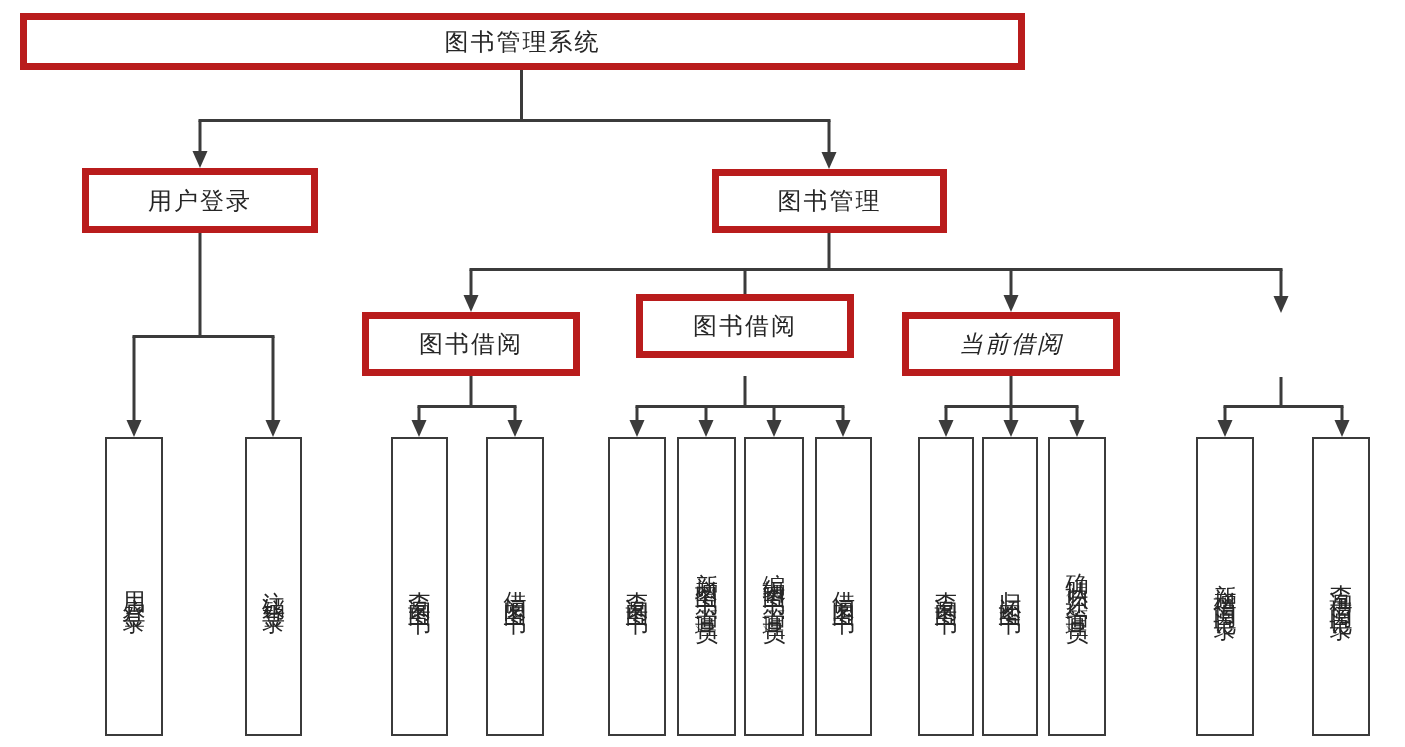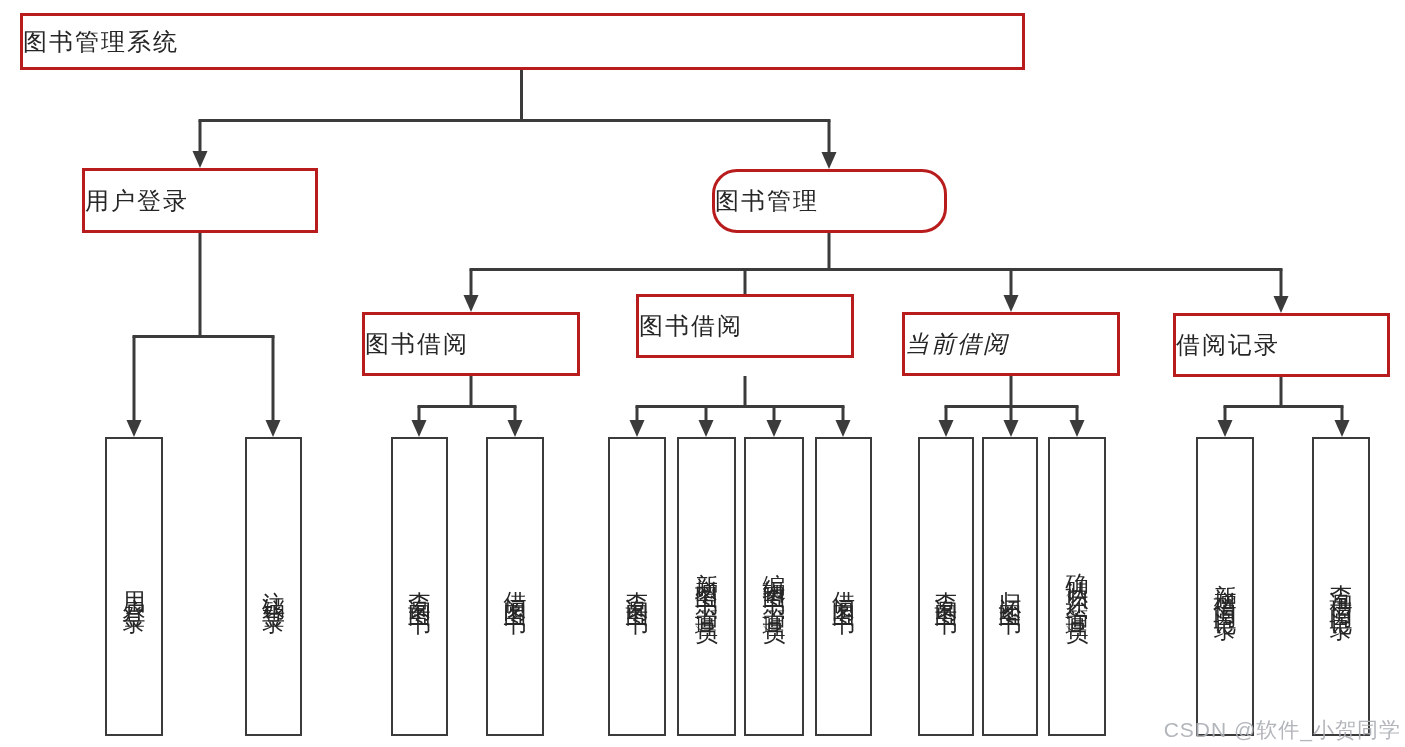--- a/index.html
+++ b/index.html
@@ -8,23 +8,23 @@
     position:relative;
     width:1405px;height:747px;
     background:#ffffff;
     font-family:"Liberation Sans","DejaVu Sans",sans-serif;
     overflow:hidden;
   }
   #connectors{position:absolute;left:0;top:0;width:1405px;height:747px;z-index:1;}
   .box{
     position:absolute;z-index:2;
     box-sizing:border-box;
-    border:3px solid #b91c1c;
+    border:7px solid #b91c1c;
     background:#ffffff;
-    display:flex;align-items:center;
+    display:flex;align-items:center;justify-content:center;
     color:#262626;font-size:24px;letter-spacing:2px;
     white-space:nowrap;
   }
   .vbox{
     position:absolute;z-index:2;
     box-sizing:border-box;
     border:2.5px solid #3b3b3b;
     background:#ffffff;
     top:437px;height:299px;
     display:flex;align-items:center;justify-content:center;
@@ -33,21 +33,21 @@
   .vbox .vtext{
     writing-mode:vertical-lr;
     text-orientation:mixed;
     font-size:23px;
     letter-spacing:7px;
     line-height:1;
     white-space:nowrap;
   }
   #b-root   {left:20px;  top:13px;  width:1005px; height:57px;}
   #b-login  {left:82px;  top:168px; width:236px;  height:65px;}
-  #b-mgmt   {left:712px; top:169px; width:235px;  height:64px;border-radius:25px;}
+  #b-mgmt   {left:712px; top:169px; width:235px;  height:64px;}
   #b-rec    {left:362px; top:312px; width:218px;  height:64px;}
   #b-borrow {left:636px; top:294px; width:218px;  height:64px;}
   #b-current{left:902px; top:312px; width:218px;  height:64px;font-style:italic;}
   #b-records{left:1173px;top:313px; width:217px;  height:64px;}
 
   #v-login-0  {left:105px; width:58px;}
   #v-login-1  {left:245px; width:57px;}
   #v-rec-0    {left:391px; width:57px;}
   #v-rec-1    {left:486px; width:58px;}
   #v-borrow-0 {left:608px; width:58px;}
@@ -142,23 +142,20 @@
 
   <div class="box" id="b-rec">
     <span>图书借阅</span>
   </div>
   <div class="box" id="b-borrow">
     <span>图书借阅</span>
   </div>
   <div class="box" id="b-current">
     <span>当前借阅</span>
   </div>
-  <div class="box" id="b-records">
-    <span>借阅记录</span>
-  </div>
 
   <div class="vbox" id="v-login-0">
     <span class="vtext">用户登录</span>
   </div>
   <div class="vbox" id="v-login-1">
     <span class="vtext">注销登录</span>
   </div>
 
   <div class="vbox" id="v-rec-0">
     <span class="vtext">查询图书</span>
@@ -190,14 +187,13 @@
     <span class="vtext">确认归还（管理员）</span>
   </div>
 
   <div class="vbox" id="v-records-0">
     <span class="vtext">新增借阅记录</span>
   </div>
   <div class="vbox" id="v-records-1">
     <span class="vtext">查询借阅记录</span>
   </div>
 
-  <div id="watermark">CSDN @软件_小贺同学</div>
 </div>
 
 </body></html>

